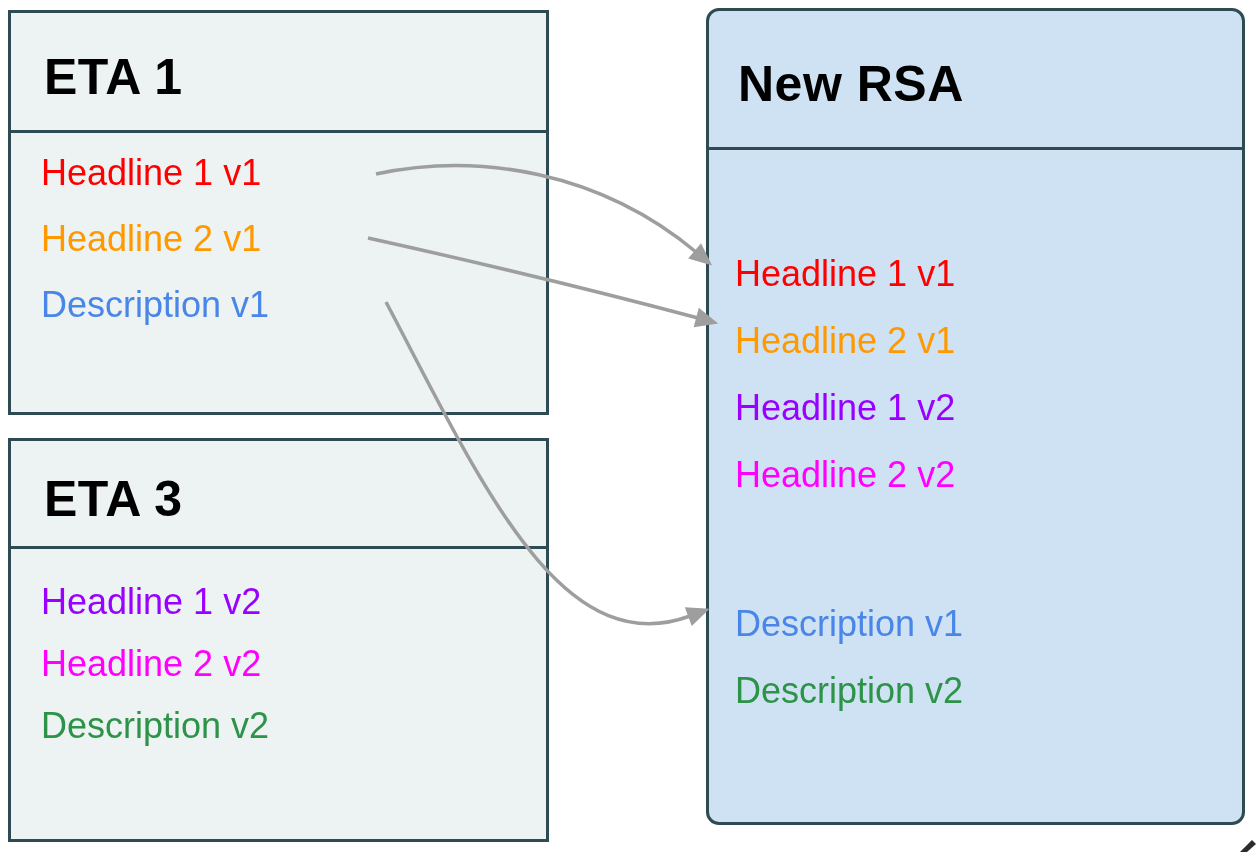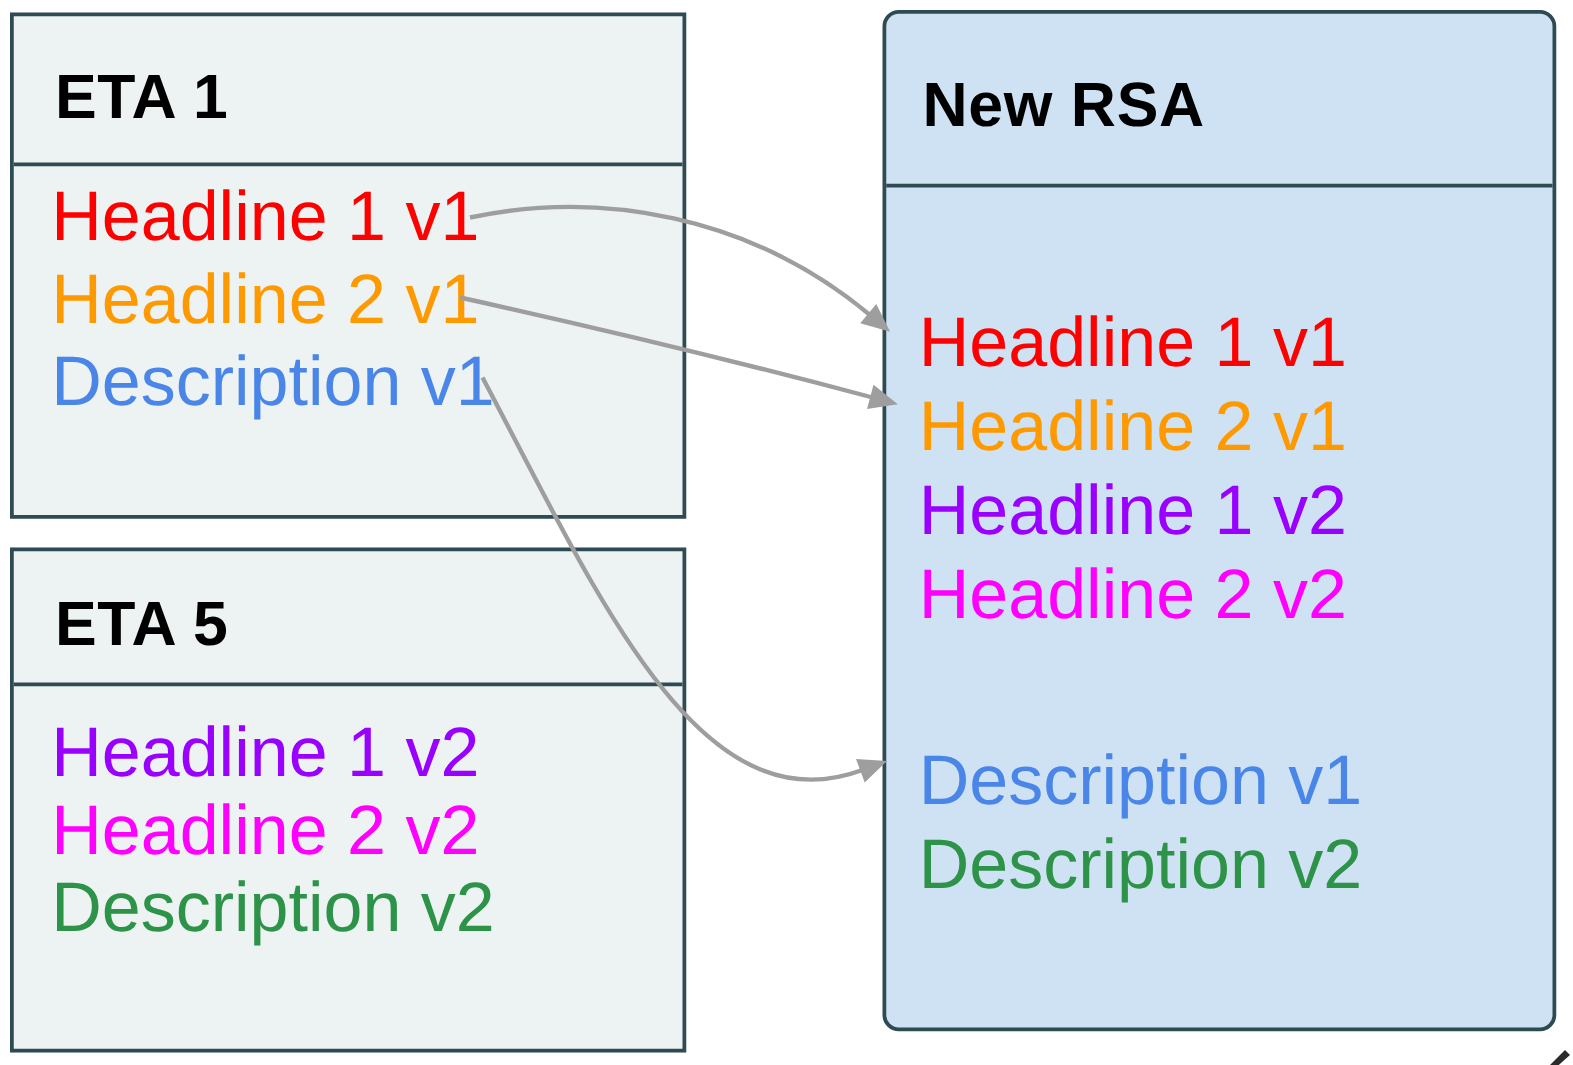--- a/index.html
+++ b/index.html
@@ -38,21 +38,21 @@
     margin:0;font-size:50px;font-weight:bold;color:#000000;
     letter-spacing:0.5px;white-space:nowrap;
   }
 
   .box-body{flex:1 1 auto;}
   #eta1 .box-body{padding:7px 0 0 30px;}
   #eta2 .box-body{padding:22px 0 0 30px;}
   #rsa  .box-body{padding:0 0 0 26px;}
 
   .item{
-    font-size:56px;line-height:66px;white-space:nowrap;
+    font-size:36px;line-height:66px;white-space:nowrap;
   }
   #eta2 .item{line-height:62px;}
   #rsa .item{line-height:67px;}
   #rsa .headlines{margin-top:90px;}
   #rsa .descriptions{margin-top:82px;}
 
   svg.arrows{
     position:absolute;inset:0;width:1258px;height:852px;
     pointer-events:none;
   }
@@ -69,21 +69,21 @@
     </div>
     <div class="box-body">
       <div class="item" style="color: rgb(255, 0, 0);">Headline 1 v1</div>
       <div class="item" style="color: rgb(255, 153, 0);">Headline 2 v1</div>
       <div class="item" style="color: rgb(74, 134, 232);">Description v1</div>
     </div>
   </section>
 
   <section class="box eta" id="eta2" style="background: rgb(237, 242, 242); border-color: rgb(46, 74, 82);">
     <div class="box-header" style="border-color: rgb(46, 74, 82);">
-      <h2 class="box-title" style="color: rgb(0, 0, 0);">ETA 5</h2>
+      <h2 class="box-title" style="color: rgb(0, 0, 0);">ETA 3</h2>
     </div>
     <div class="box-body">
       <div class="item" style="color: rgb(153, 0, 255);">Headline 1 v2</div>
       <div class="item" style="color: rgb(255, 0, 255);">Headline 2 v2</div>
       <div class="item" style="color: rgb(45, 147, 72);">Description v2</div>
     </div>
   </section>
 
   <section class="box rsa" id="rsa" style="background: rgb(207, 226, 243); border-color: rgb(46, 74, 82);">
     <div class="box-header" style="border-color: rgb(46, 74, 82);">

